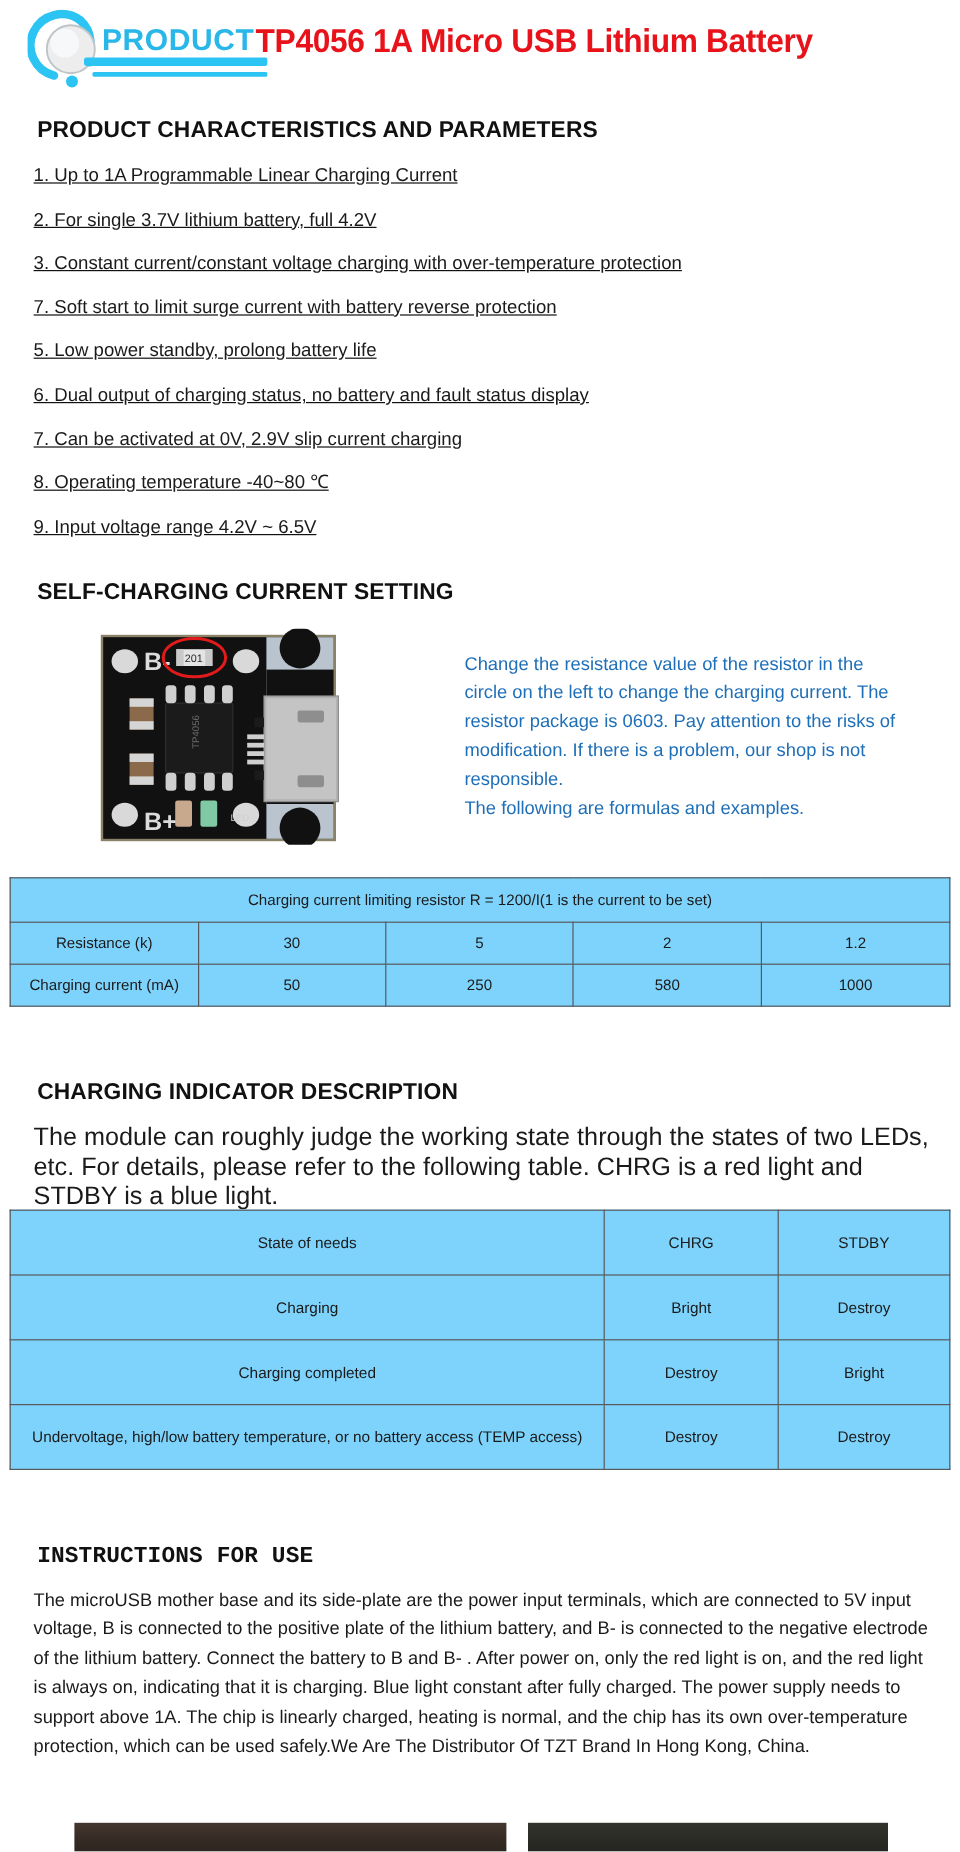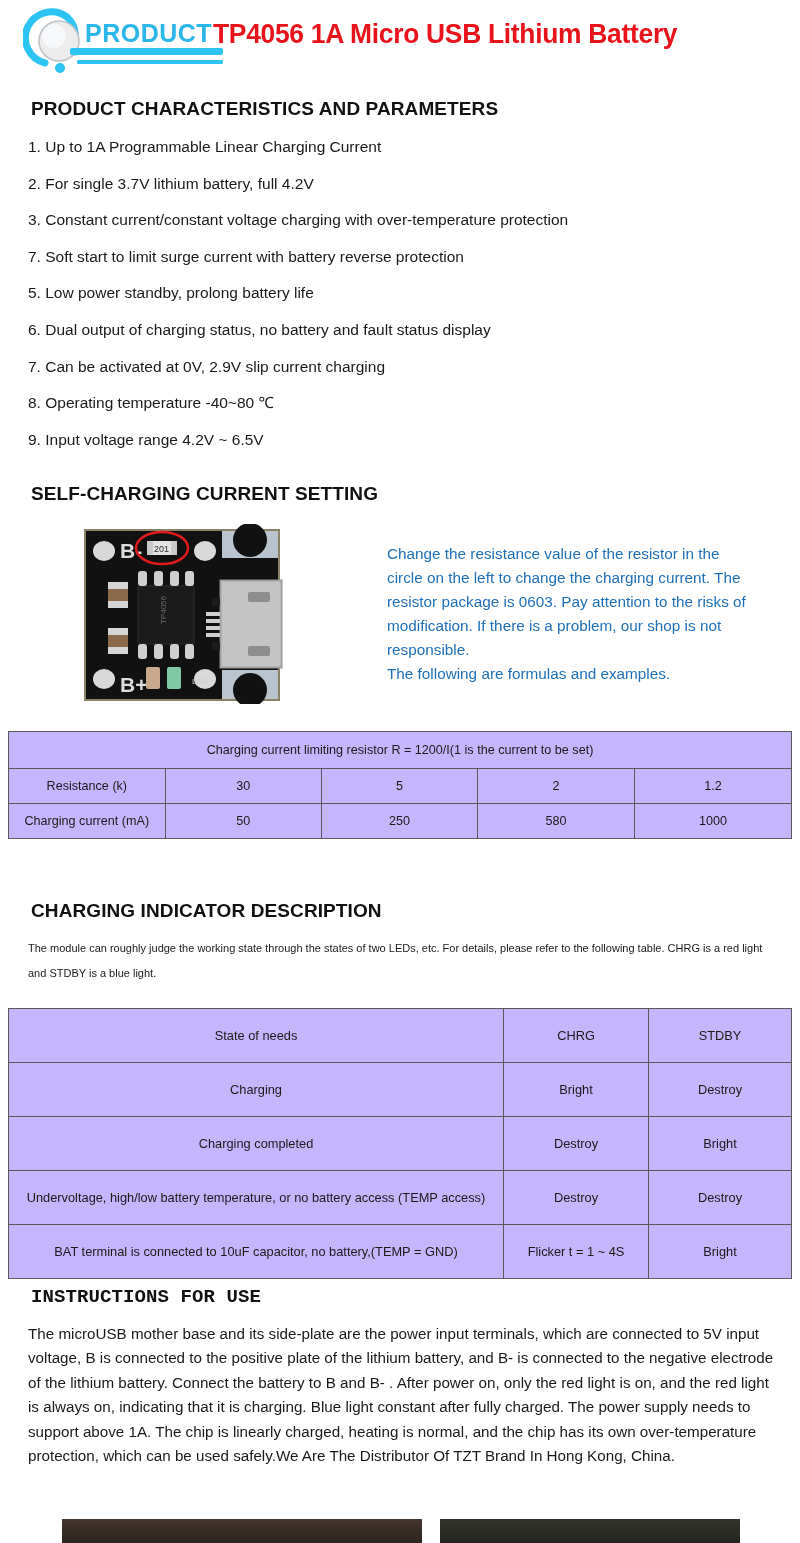--- a/index.html
+++ b/index.html
@@ -58,20 +58,21 @@
 
   
   .feature-list {
     position: absolute;
     left: 28px;
     top: 138px;
     width: 740px;
     list-style: none;
     margin: 0;
     padding: 0;
+    text-decoration: underline;
   }
   .feature-item {
     font-size: 15.5px;
     line-height: 17px;
     color: #1a1a1a;
     height: 36.6px;
     white-space: nowrap;
   }
 
   
@@ -92,21 +93,21 @@
     color: #1F6FB8;
   }
   .pcb-note .line2 { display: block; }
 
   
   table.data-table {
     position: absolute;
     border-collapse: collapse;
     font-size: 12.6px;
     color: #1a1a1a;
-    background: #c4b5fd;
+    background: #7dd3fc;
   }
   table.data-table td {
     border: 1px solid #59595b;
     text-align: center;
     vertical-align: middle;
     padding: 2px 4px;
     line-height: 15px;
   }
   #table-resistor {
     left: 8px;
@@ -268,21 +269,21 @@
       <td class="val-cell">50</td>
       <td class="val-cell">250</td>
       <td class="val-cell">580</td>
       <td class="val-cell">1000</td>
     </tr>
   </tbody>
 </table>
 
 <div class="sec-heading" id="heading-indicator">CHARGING INDICATOR DESCRIPTION</div>
 
-<div style="position:absolute; left:28px; top:936px; width:746px; font-size:11px; line-height:24.5px; color:#1a1a1a;">The module can roughly judge the working state through the states of two LEDs, etc. For details, please refer to the following table. CHRG is a red light and STDBY is a blue light.</div>
+<div style="position:absolute; left:28px; top:936px; width:746px; font-size:21px; line-height:24.5px; color:#1a1a1a;">The module can roughly judge the working state through the states of two LEDs, etc. For details, please refer to the following table. CHRG is a red light and STDBY is a blue light.</div>
 
 <table class="data-table" id="table-indicator">
   <tbody>
     <tr>
       <td class="state-cell">State of needs</td>
       <td class="chrg-cell">CHRG</td>
       <td class="stdby-cell">STDBY</td>
     </tr>
     <tr>
       <td class="state-cell">Charging</td>
@@ -292,25 +293,20 @@
     <tr>
       <td class="state-cell">Charging completed</td>
       <td class="chrg-cell">Destroy</td>
       <td class="stdby-cell">Bright</td>
     </tr>
     <tr>
       <td class="state-cell">Undervoltage, high/low battery temperature, or no battery access (TEMP access)</td>
       <td class="chrg-cell">Destroy</td>
       <td class="stdby-cell">Destroy</td>
     </tr>
-    <tr>
-      <td class="state-cell">BAT terminal is connected to 10uF capacitor, no battery,(TEMP = GND)</td>
-      <td class="chrg-cell">Flicker t = 1 ~ 4S</td>
-      <td class="stdby-cell">Bright</td>
-    </tr>
   </tbody>
 </table>
 
 <div class="sec-heading" id="heading-instructions">INSTRUCTIONS FOR USE</div>
 
 <div class="instructions-text">The microUSB mother base and its side-plate are the power input terminals, which are connected to 5V input voltage, B is connected to the positive plate of the lithium battery, and B- is connected to the negative electrode of the lithium battery. Connect the battery to B and B- . After power on, only the red light is on, and the red light is always on, indicating that it is charging. Blue light constant after fully charged. The power supply needs to support above 1A. The chip is linearly charged, heating is normal, and the chip has its own over-temperature protection, which can be used safely.We Are The Distributor Of TZT Brand In Hong Kong, China.</div>
 
 <div class="photo-strip" id="photo-strip-left"></div>
 <div class="photo-strip" id="photo-strip-right"></div>
 

